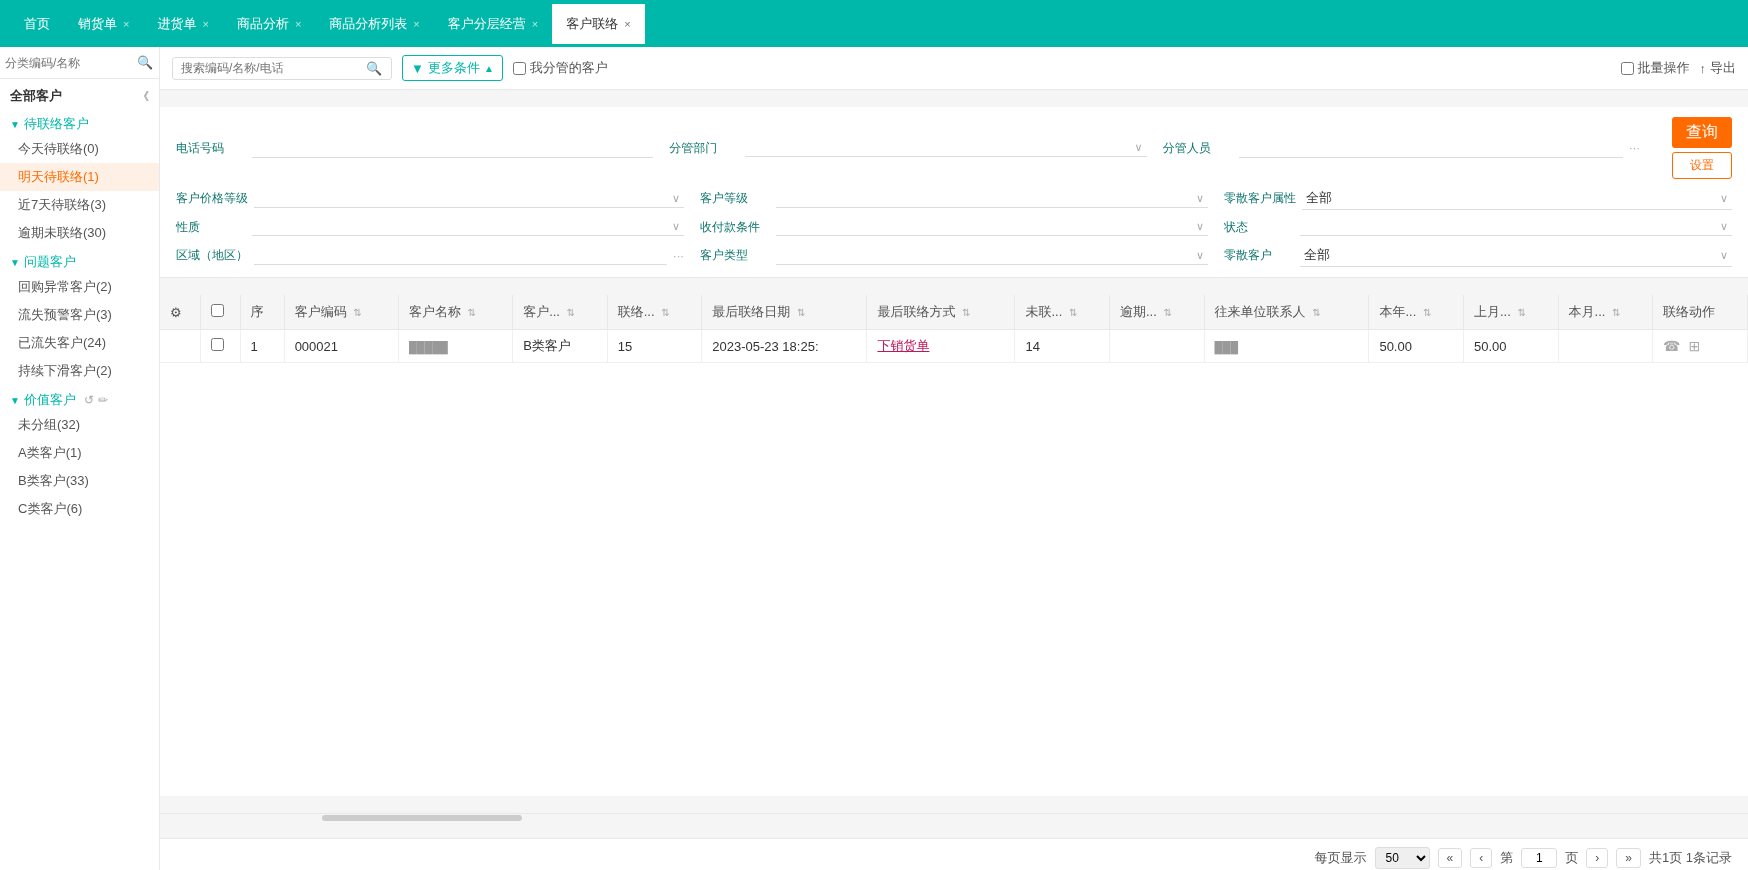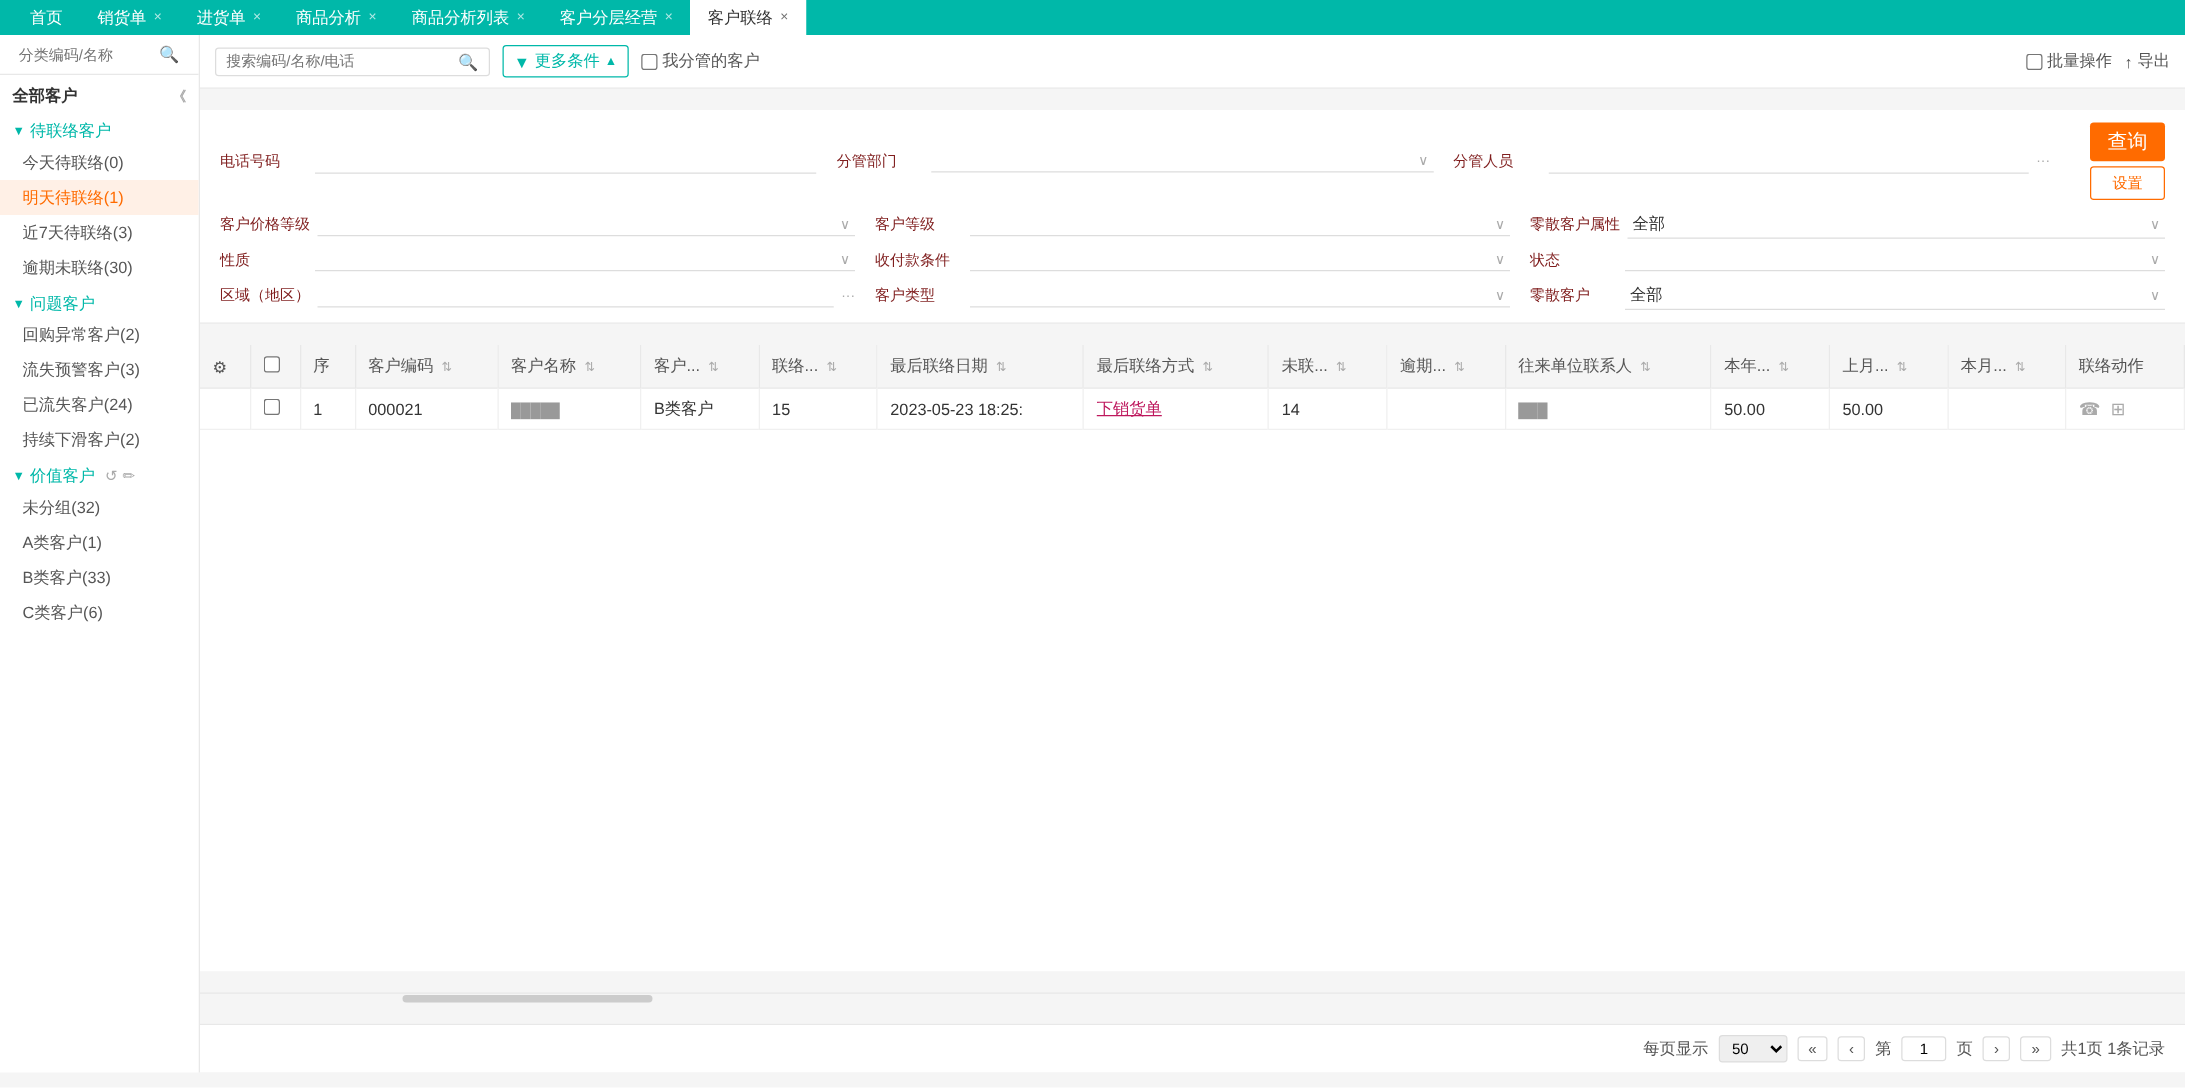--- a/index.html
+++ b/index.html
@@ -1,21 +1,21 @@
 <!DOCTYPE html>
 <html><head>
   <meta charset="utf-8">
   <style>
     * { box-sizing: border-box; margin: 0; padding: 0; font-family: 'Microsoft YaHei', Arial, sans-serif; font-size: 13px; }
     body { background: #f5f5f5; overflow: hidden; width: 1748px; height: 870px; }
 
     
     .top-nav {
       background: #00b8a9;
-      height: 28px;
+      height: 47px;
       display: flex;
       align-items: center;
       padding: 0 10px;
       gap: 0;
     }
     .nav-item {
       color: #fff;
       padding: 0 14px;
       height: 40px;
       display: flex;
@@ -42,21 +42,21 @@
     .sidebar {
       width: 160px;
       background: #fff;
       border-right: 1px solid #e8e8e8;
       overflow-y: auto;
       flex-shrink: 0;
     }
     .sidebar-search {
       display: flex;
       align-items: center;
-      padding: 8px 15px;
+      padding: 8px 5px;
       border-bottom: 1px solid #e8e8e8;
       gap: 4px;
     }
     .sidebar-search input {
       border: none;
       outline: none;
       font-size: 12px;
       width: 100%;
       color: #999;
     }
@@ -176,21 +176,21 @@
       align-items: center;
     }
     .filter-row:last-child { margin-bottom: 0; }
     .filter-item {
       display: flex;
       align-items: center;
       gap: 6px;
       flex: 1;
     }
     .filter-label {
-      color: #7f1d1d;
+      color: #0f766e;
       font-size: 12px;
       white-space: nowrap;
       min-width: 70px;
     }
     .filter-input {
       flex: 1;
       border: none;
       border-bottom: 1px solid #ddd;
       outline: none;
       font-size: 12px;

